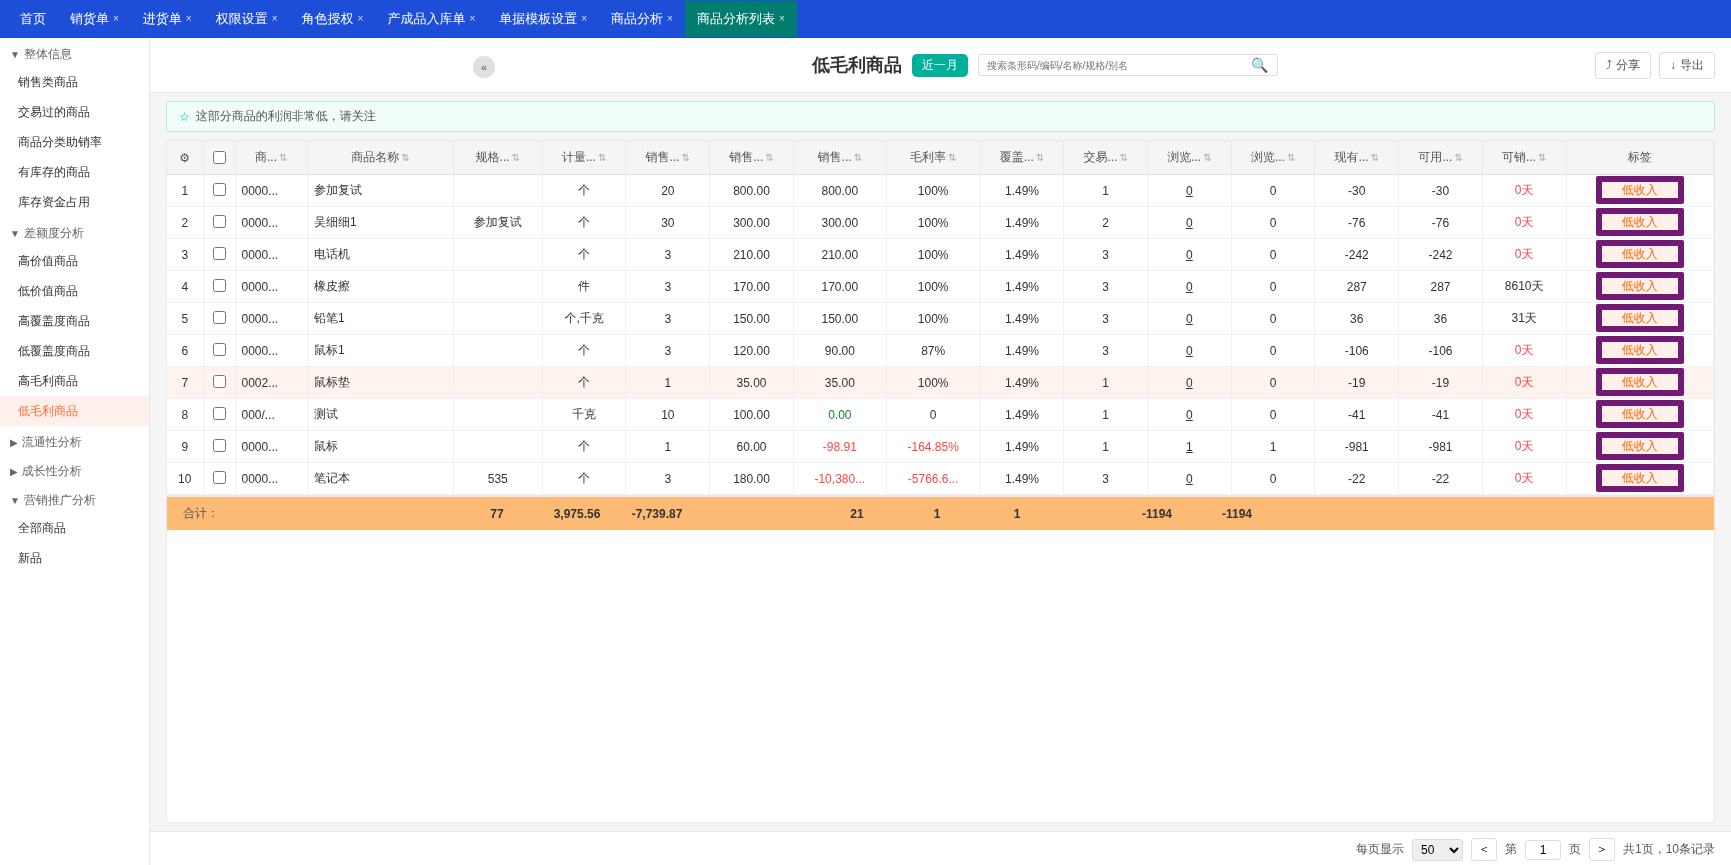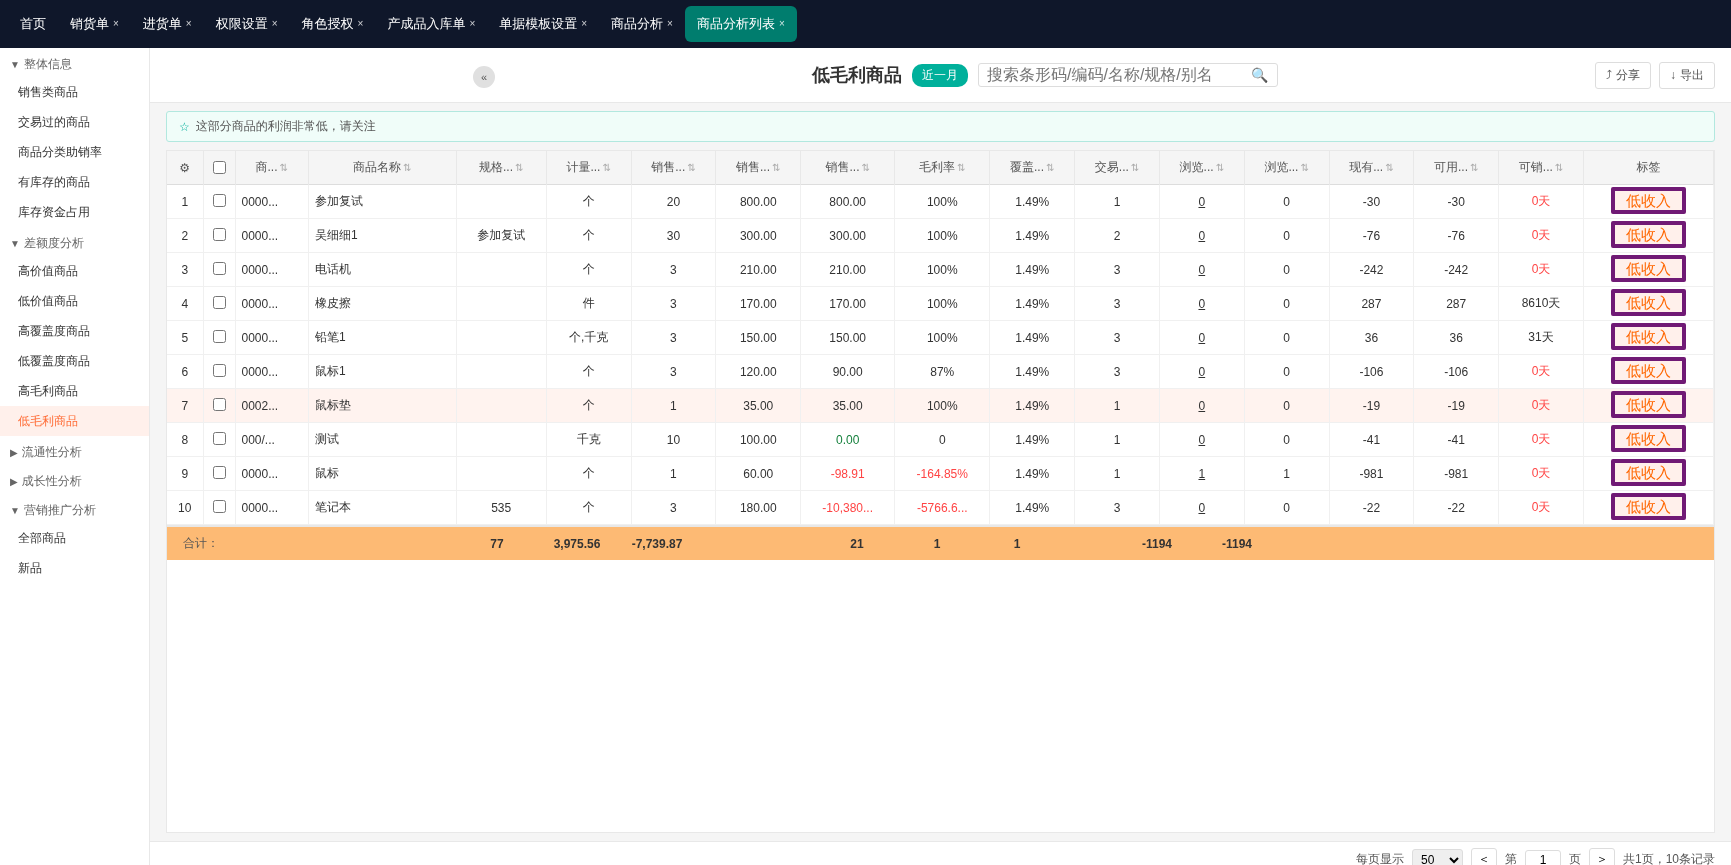--- a/index.html
+++ b/index.html
@@ -1,37 +1,37 @@
 <!DOCTYPE html>
 <html><head>
   <meta charset="utf-8">
   <style>
     * { box-sizing: border-box; margin: 0; padding: 0; }
     body { font-family: 'Microsoft YaHei', sans-serif; font-size: 12px; background: #f5f5f5; color: #333; }
 
     
     .top-nav {
-      background: #0f172a;
-      display: flex;
-      align-items: center;
-      height: 48px;
+      background: #1d4ed8;
+      display: flex;
+      align-items: center;
+      height: 38px;
       padding: 12px 8px;
     }
     .top-nav .nav-item {
       color: #fff;
       padding: 0 12px;
       height: 36px;
       line-height: 36px;
       cursor: pointer;
       font-size: 13px;
       display: flex;
       align-items: center;
       gap: 4px;
     }
-    .top-nav .nav-item.active { background: #007d6e; border-radius: 6px; }
+    .top-nav .nav-item.active { background: #007d6e; }
     .top-nav .nav-item .close-x { font-size: 10px; opacity: 0.8; }
 
     
     .main-layout {
       display: flex;
       height: calc(100vh - 36px);
     }
 
     
     .sidebar {
@@ -80,38 +80,38 @@
     .page-title {
       font-size: 18px;
       font-weight: bold;
       color: #333;
     }
     .date-filter-btn {
       background: #00b09b;
       color: #fff;
       border: none;
       padding: 3px 10px;
-      border-radius: 10px;
+      border-radius: 5px;
       cursor: pointer;
       font-size: 12px;
     }
     .search-box {
       display: flex;
       align-items: center;
       border: 1px solid #ddd;
       border-radius: 3px;
       padding: 2px 8px;
       flex: 1;
       max-width: 300px;
       background: #fff;
     }
     .search-box input {
       border: none;
       outline: none;
-      font-size: 16px;
+      font-size: 10px;
       width: 100%;
       color: #999;
     }
     .search-icon { color: #999; font-size: 14px; }
     .header-actions {
       margin-left: auto;
       display: flex;
       gap: 8px;
     }
     .action-btn {
@@ -187,24 +187,24 @@
     tbody td {
       padding: 7px 6px;
       text-align: center;
       white-space: nowrap;
       border-right: 1px solid #f0f0f0;
       color: #333;
     }
     .tag-badge {
       background: #fff0eb;
       color: #ff6600;
-      border: 4px solid #701a75;
-      padding: 1px 11px;
+      border: 6px solid #701a75;
+      padding: 1px 20px;
       border-radius: 2px;
-      font-size: 15px;
+      font-size: 12px;
     }
     .underline-link { text-decoration: underline; cursor: pointer; color: #333; }
     td.td-left { text-align: left; }
 
     
     .table-footer {
       background: #fdba74;
       border-top: 2px solid #e8e8e8;
       padding: 8px 16px;
       display: flex;

